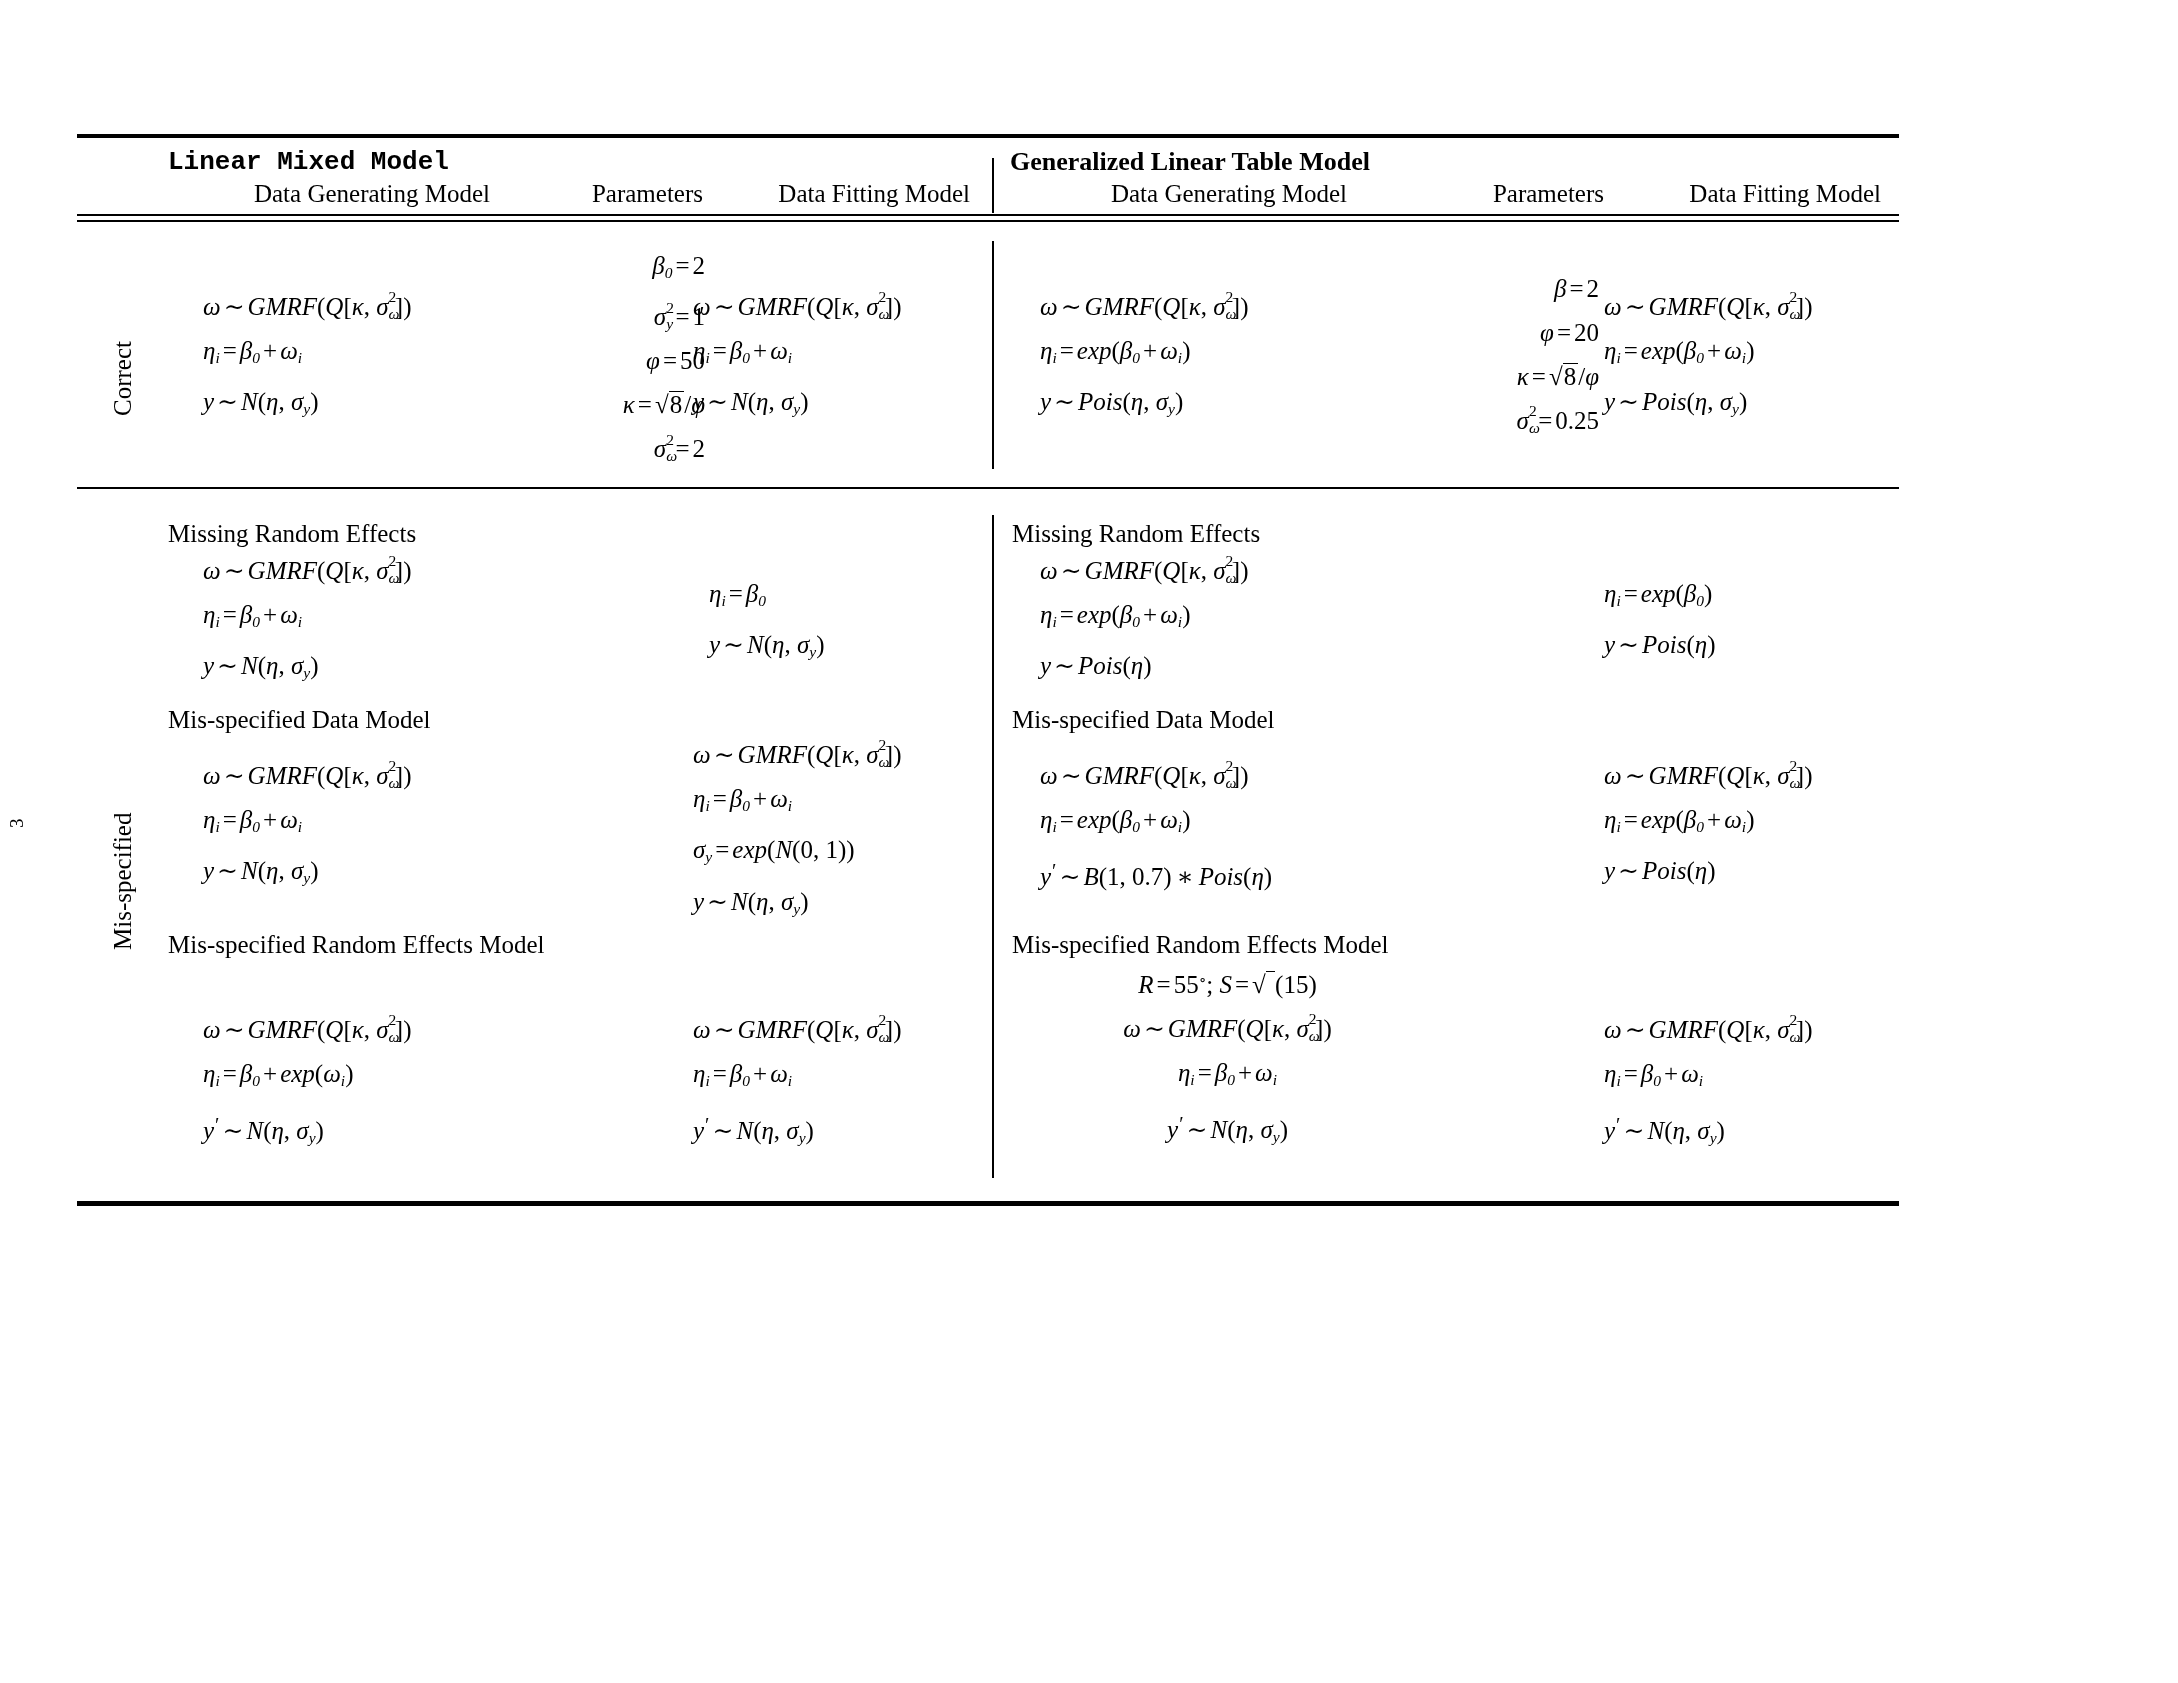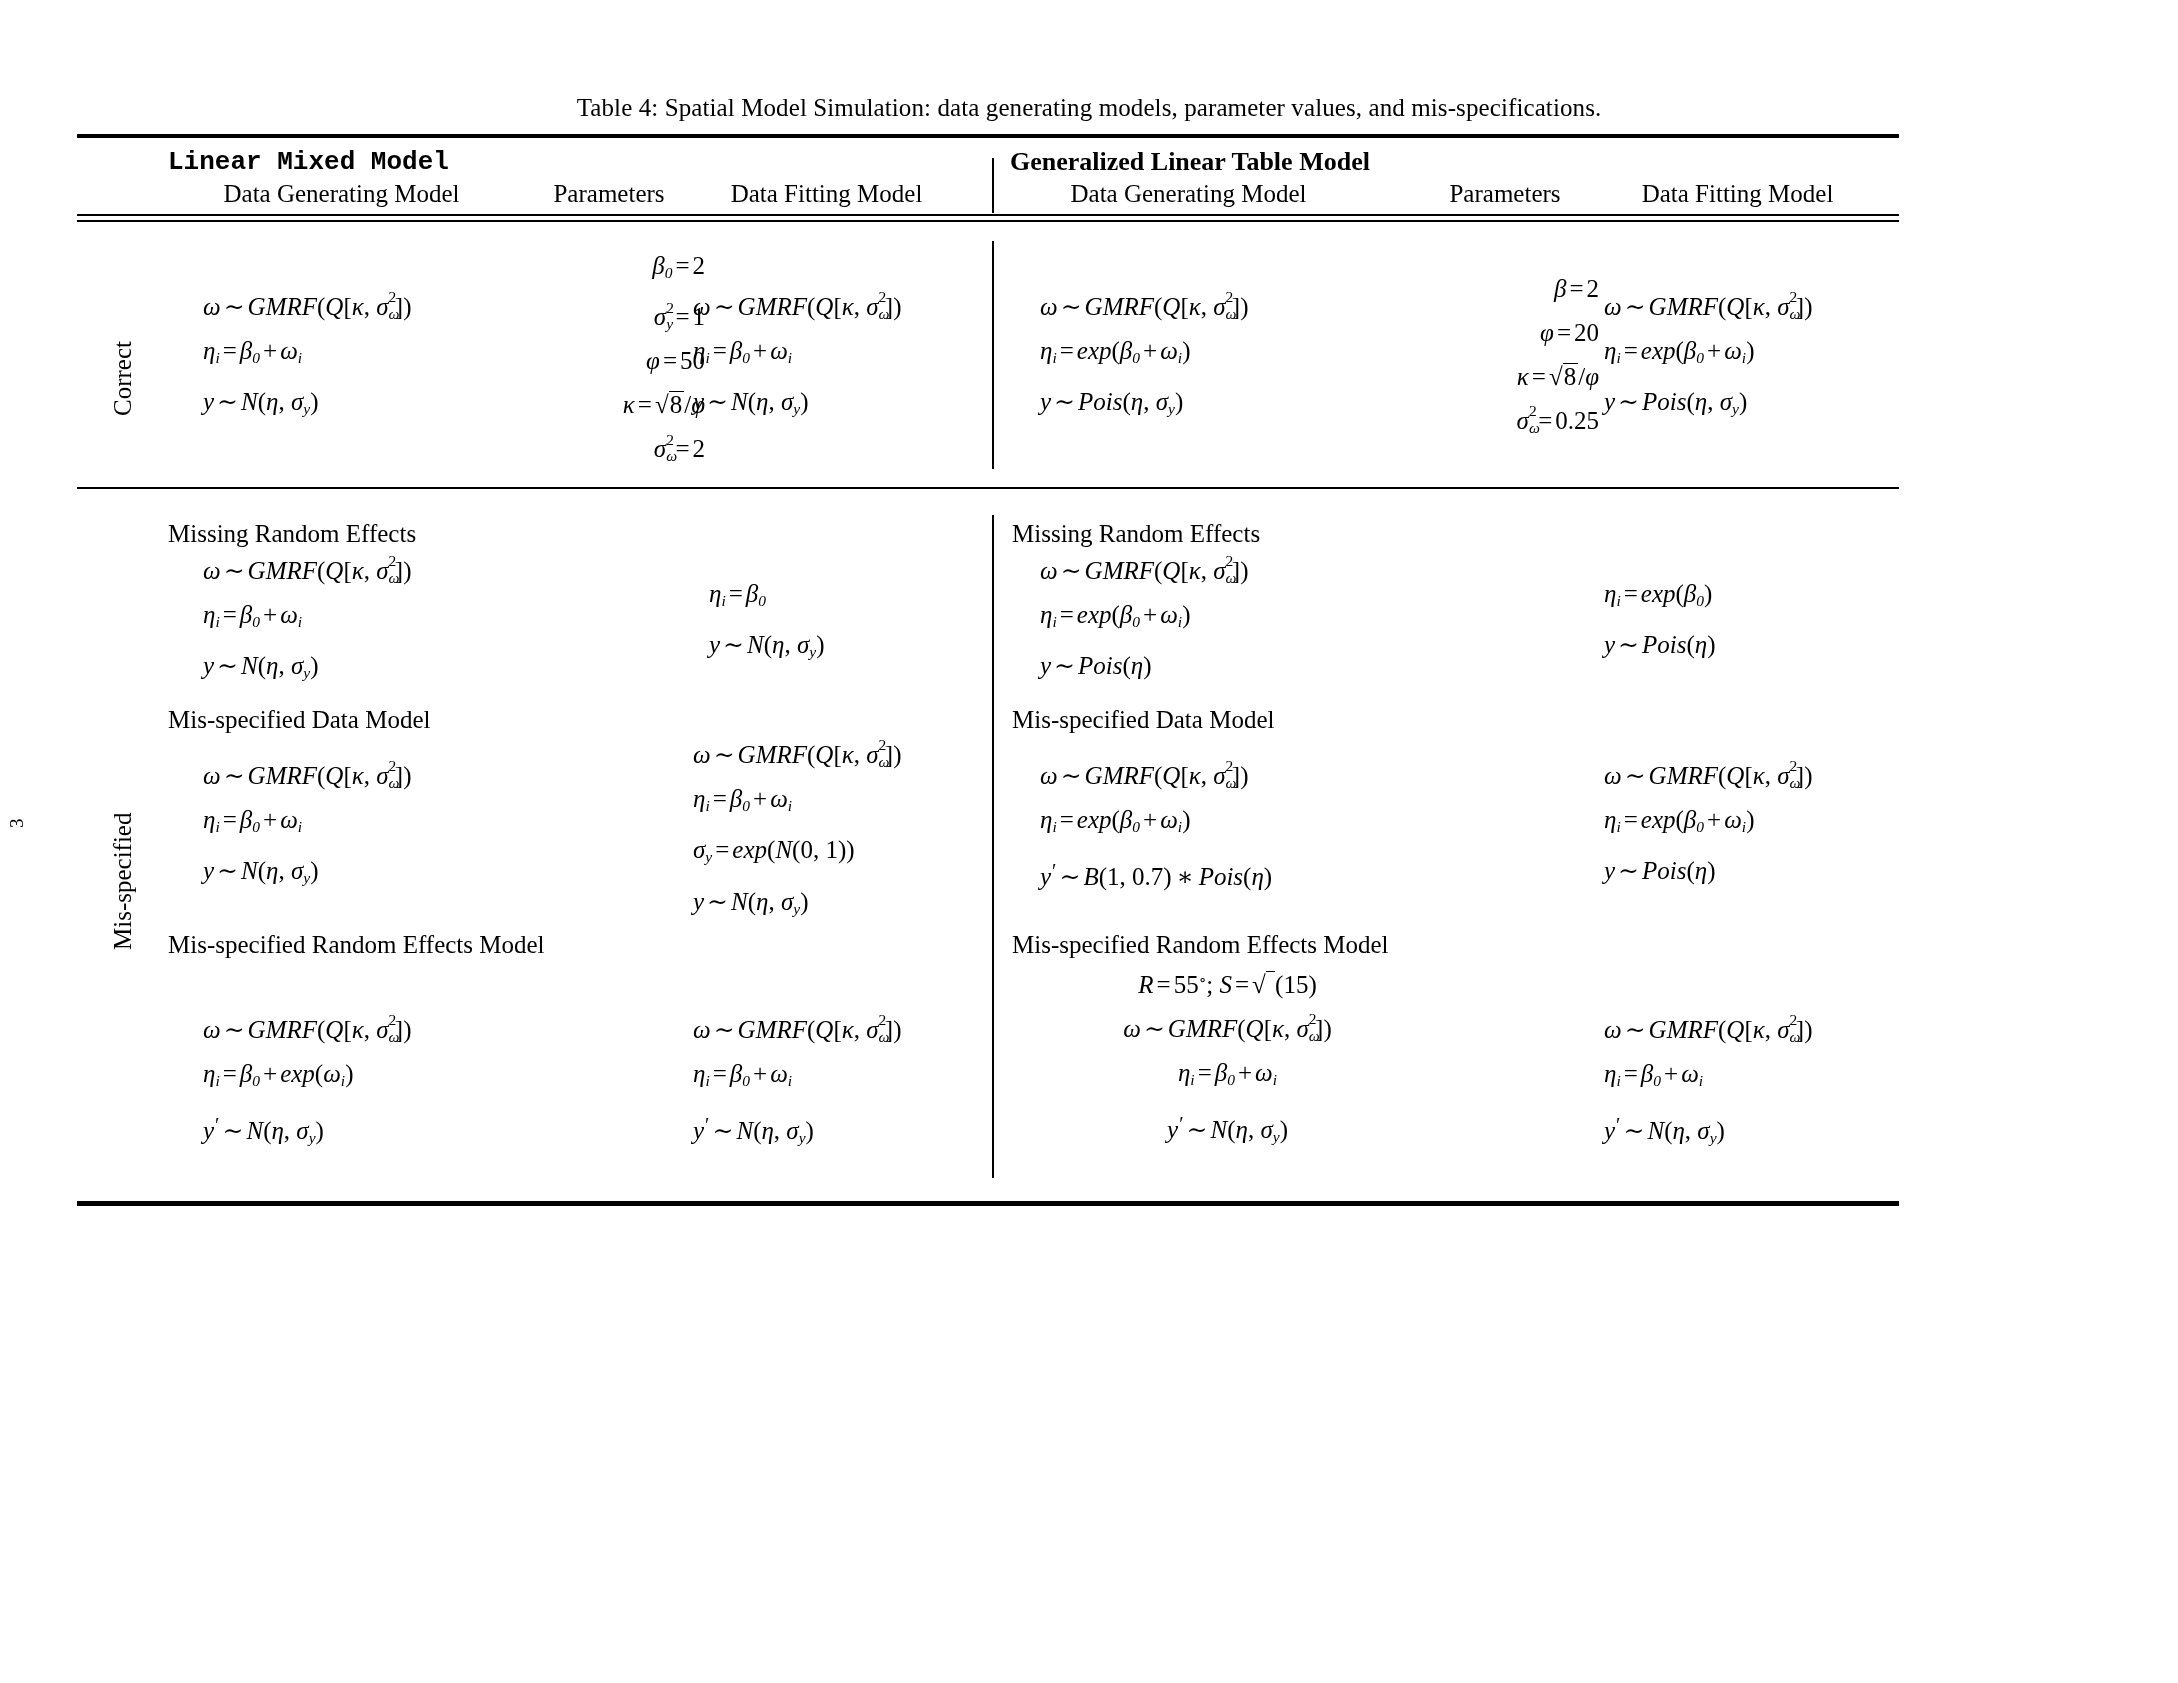--- a/index.html
+++ b/index.html
@@ -70,21 +70,21 @@
     position: absolute;
     font-size: 26px;
     font-weight: bold;
   }
   .grp-lmm  { left: 168px;  top: 147px; font-family: Liberation Mono, monospace; }
   .grp-glmm { left: 1010px; top: 147px; }
 
   .col-head {
     position: absolute;
     font-size: 25px;
-    text-align: center;
+    text-align: right;
   }
   .ch-lmm-dgm  { left: 193px;  top: 180px; width: 297px; }
   .ch-lmm-par  { left: 515px;  top: 180px; width: 188px; }
   .ch-lmm-dfm  { left: 683px;  top: 180px; width: 287px; }
   .ch-glmm-dgm { left: 1030px; top: 180px; width: 317px; }
   .ch-glmm-par { left: 1406px; top: 180px; width: 198px; }
   .ch-glmm-dfm { left: 1594px; top: 180px; width: 287px; }
 
   
   .rowlabel {
@@ -153,21 +153,20 @@
   }
   .prime { font-style: normal; font-size: 0.8em; vertical-align: 0.35em; padding-left: 1px; }
 </style>
 </head>
 <body>
 
 <div class="page">
 
   <div class="folio">3</div>
 
-  <div class="caption">Table 4: Spatial Model Simulation: data generating models, parameter values, and mis-specifications.</div>
 
   <div class="rule rule-top"></div>
   <div class="rule rule-dbl-a"></div>
   <div class="rule rule-dbl-b"></div>
   <div class="rule rule-mid"></div>
   <div class="rule rule-bottom"></div>
 
   <div class="vrule vrule-head"></div>
   <div class="vrule vrule-r1"></div>
   <div class="vrule vrule-r2"></div>

